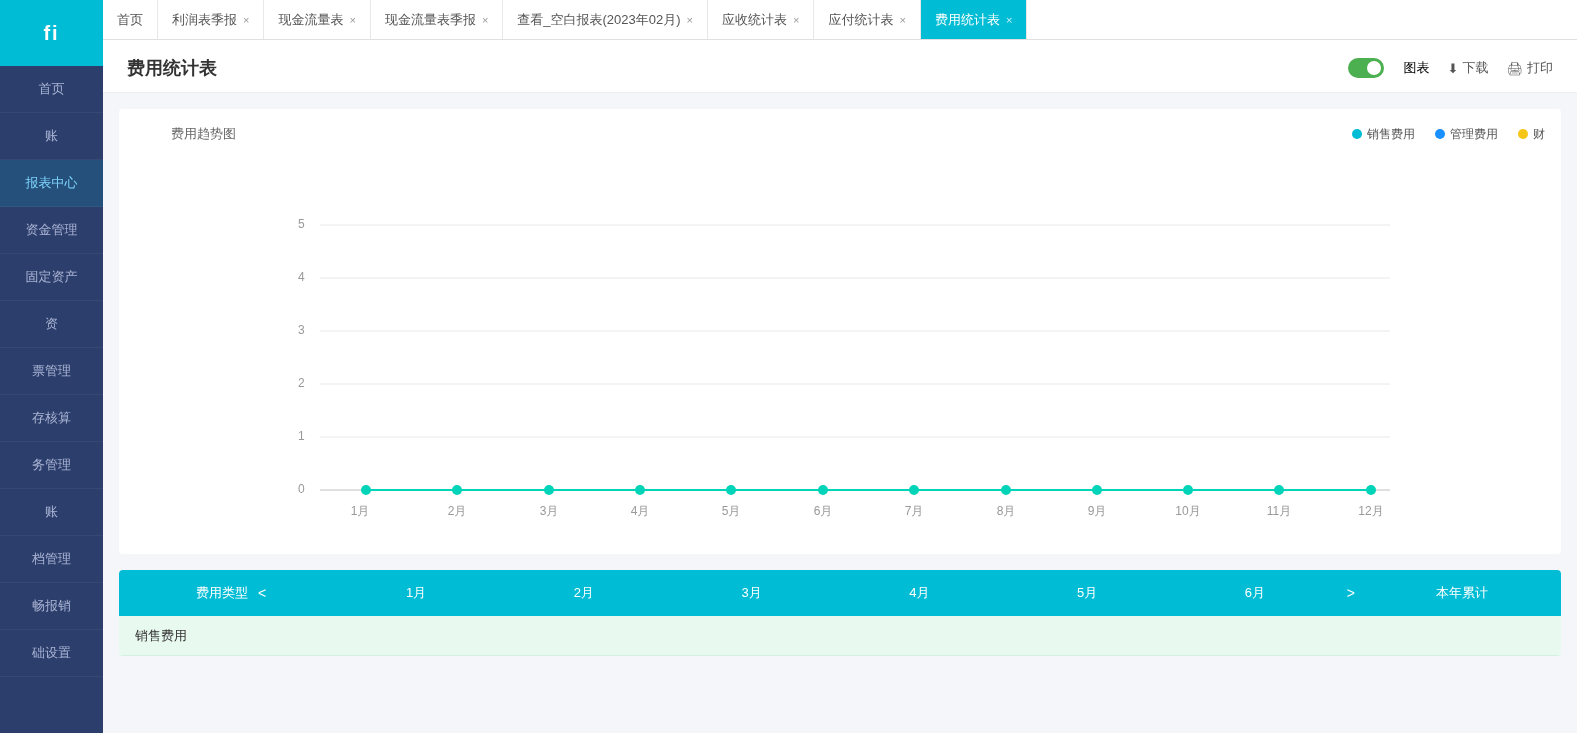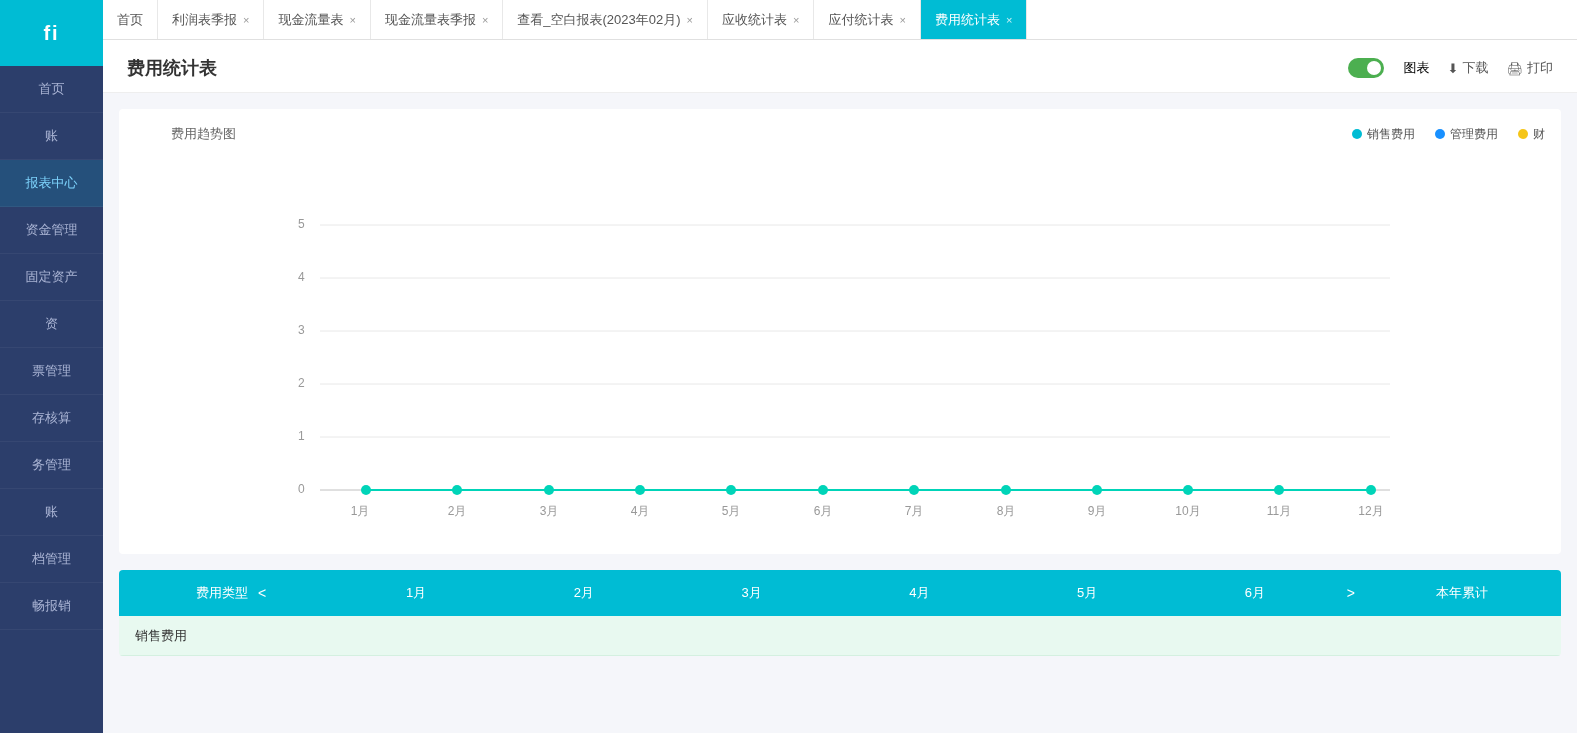--- a/index.html
+++ b/index.html
@@ -255,20 +255,21 @@
   <div class="sidebar-item active">报表中心</div>
   <div class="sidebar-item">资金管理</div>
   <div class="sidebar-item">固定资产</div>
   <div class="sidebar-item">资</div>
   <div class="sidebar-item">票管理</div>
   <div class="sidebar-item">存核算</div>
   <div class="sidebar-item">务管理</div>
   <div class="sidebar-item">账</div>
   <div class="sidebar-item">档管理</div>
   <div class="sidebar-item">畅报销</div>
+  <div class="sidebar-item">础设置</div>
 </div>
 
 <div class="main">
 
   <div class="tab-bar">
     <div class="tab-item">
       <span>首页</span>
     </div>
     <div class="tab-item">
       <span>利润表季报</span>

